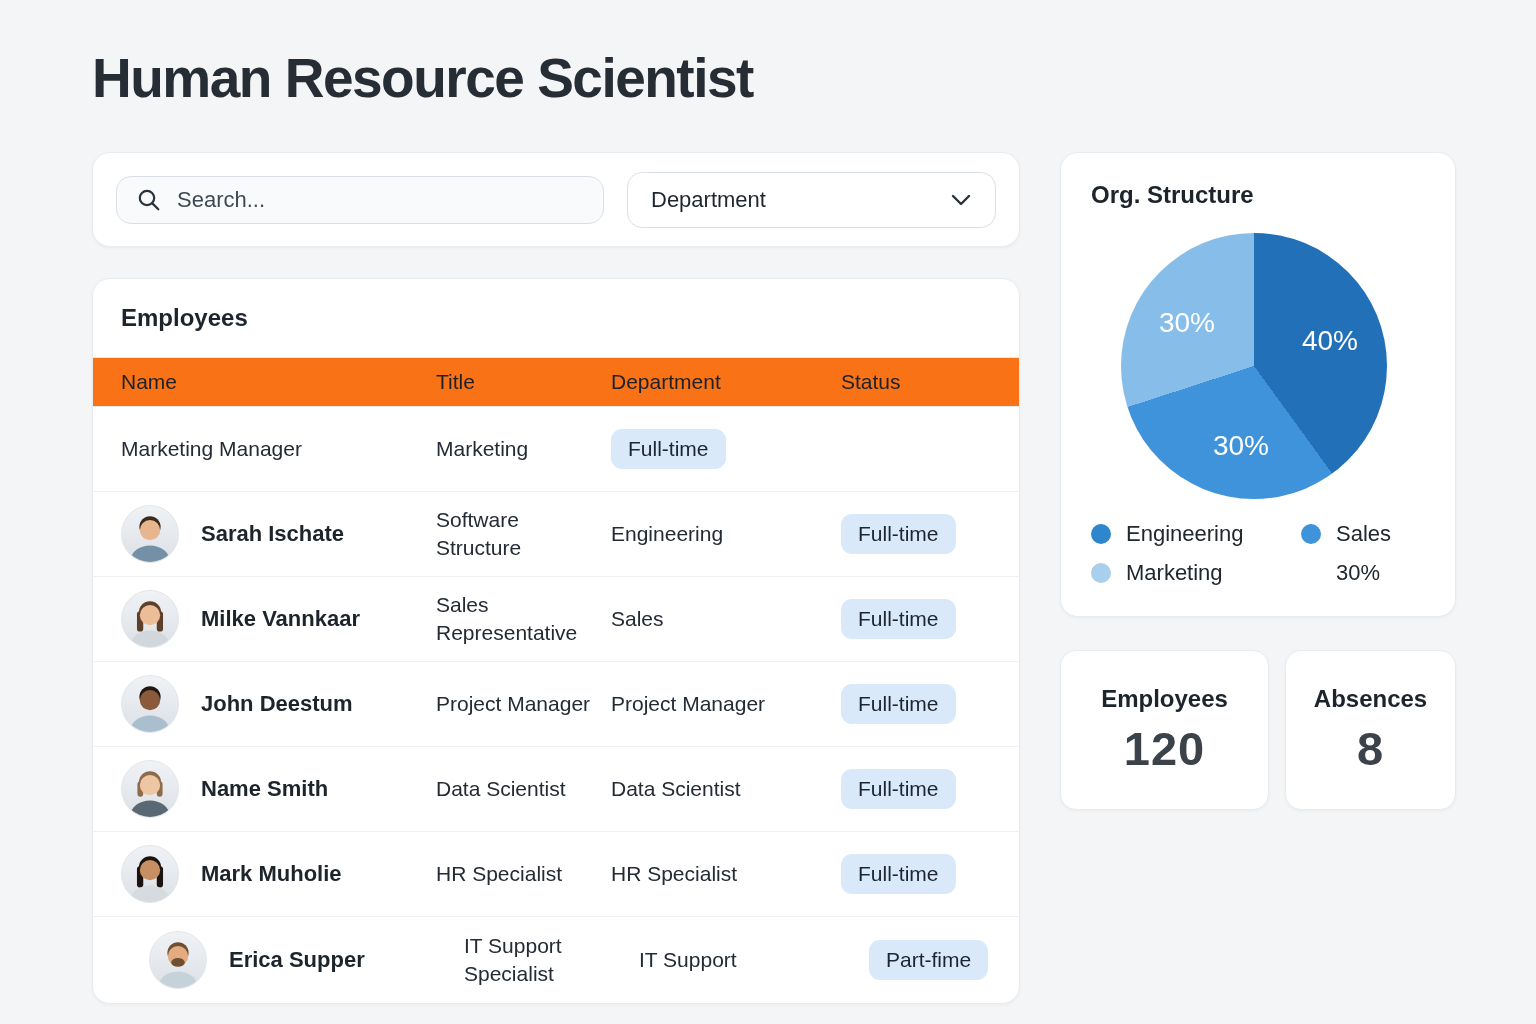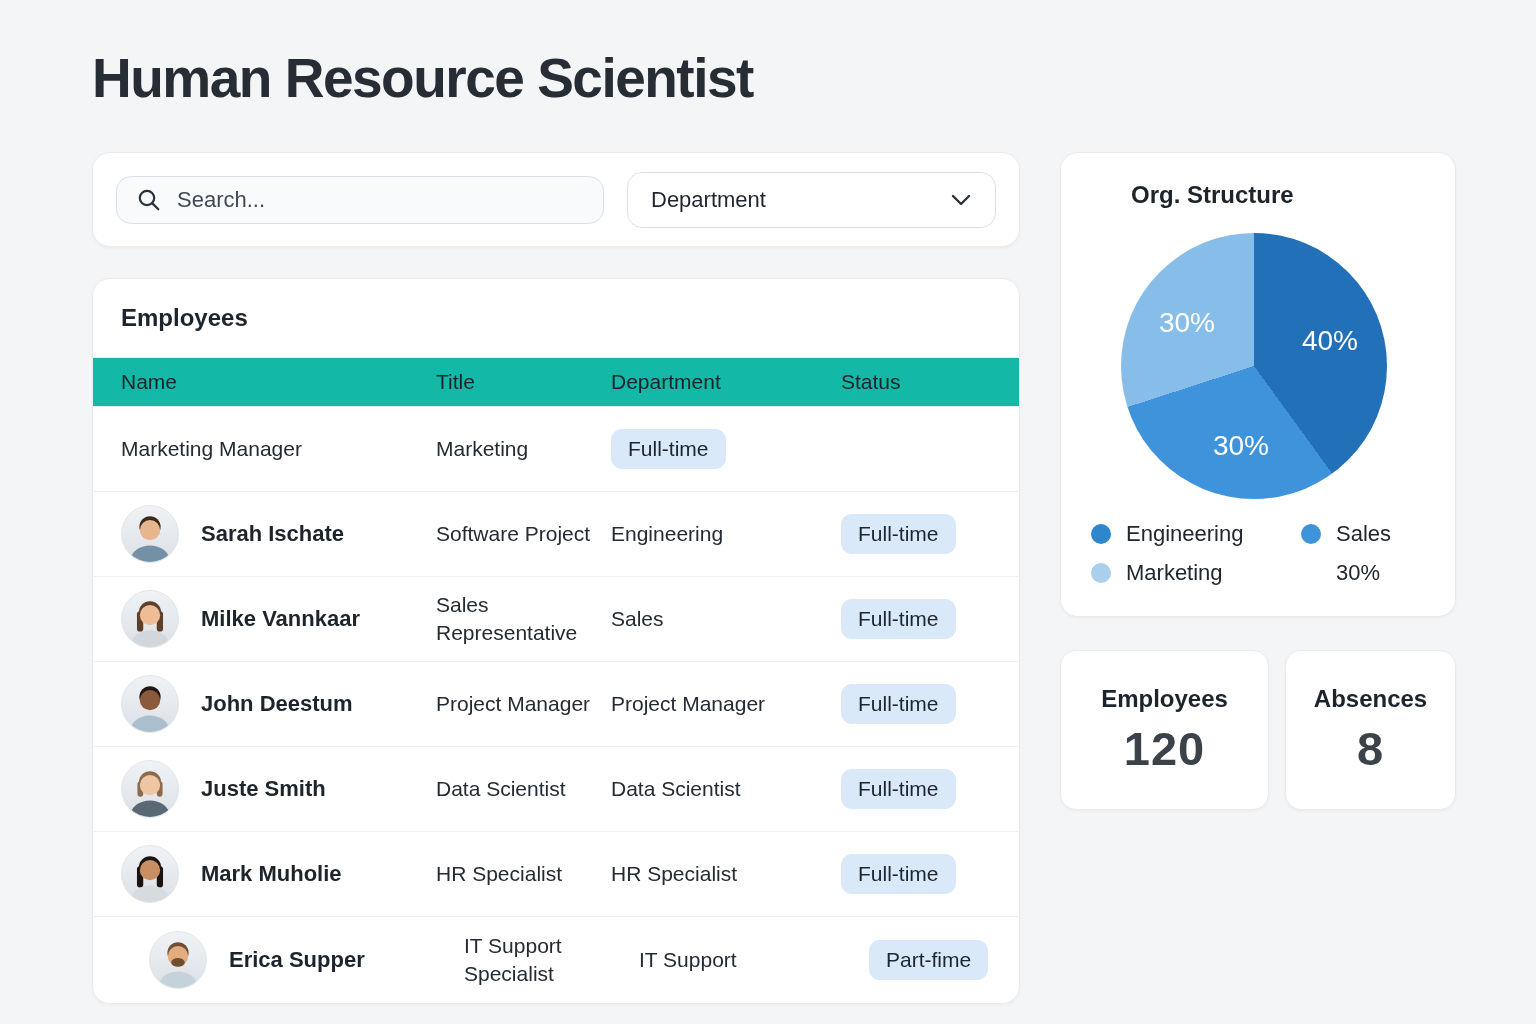--- a/index.html
+++ b/index.html
@@ -44,40 +44,40 @@
   .employees-card { left:92px; top:278px; width:928px; height:726px; overflow:hidden; }
   .panel-heading {
     height:79px; display:flex; align-items:center; padding:0 28px;
     font-size:24px; font-weight:700; color:#1d242c; border-bottom:1px solid #e8ecf0;
   }
   .thead, .trow {
     display:grid; grid-template-columns:315px 175px 230px 1fr;
     padding:0 28px; align-items:center;
   }
   .thead {
-    height:49px; background:#14b8a6; border-bottom:1px solid #e4e9ee;
+    height:49px; background:#f97316; border-bottom:1px solid #e4e9ee;
     font-size:21px; font-weight:500; color:#1b222b;
   }
   .trow { height:85px; border-bottom:1px solid #eef0f3; }
   .trow:last-child { border-bottom:none;margin-left:28px; }
   .name-cell { display:flex; align-items:center; gap:22px; }
   .avatar {
     width:58px; height:58px; border-radius:50%; overflow:hidden; flex-shrink:0;
     background:linear-gradient(180deg,#f0f2f5,#dce1e7); border:1px solid #e2e6ea;
   }
   .avatar svg { display:block; width:100%; height:100%; }
   .emp-name { font-size:22px; font-weight:600; color:#1d242c; }
   .cell-title, .cell-dept { font-size:21px; color:#242b34; line-height:1.32; padding-right:10px; }
   .badge {
     display:inline-block; background:#d9e9f9; color:#1d2630;
     font-size:21px; padding:8px 17px; border-radius:11px;
   }
   
   .org-card { left:1060px; top:152px; width:396px; height:465px; }
-  .org-title { position:absolute; left:30px; top:28px; font-size:24px; font-weight:700;margin-left:40px; }
+  .org-title { position:absolute; left:30px; top:28px; font-size:24px; font-weight:700; }
   .pie {
     position:absolute; left:60px; top:80px; width:266px; height:266px; border-radius:50%;
   }
   .pie-label {
     position:absolute; transform:translate(-50%,-50%);
     color:#ffffff; font-size:28px; font-weight:500;
   }
   .lbl-a { left:209px; top:108px; }
   .lbl-b { left:120px; top:213px; }
   .lbl-c { left:66px; top:90px; }
@@ -140,21 +140,21 @@
     <div class="name-cell">
       <div class="avatar">
         <svg viewBox="0 0 58 58">
             <circle cx="29" cy="21.5" r="11" fill="#3b2b1f"></circle>
             <circle cx="29" cy="25" r="10.5" fill="#e7b68e"></circle>
             <ellipse cx="29" cy="56" rx="20" ry="15" fill="#7390a6"></ellipse>
           </svg>
       </div>
       <span class="emp-name">Sarah Ischate</span>
     </div>
-    <div class="cell-title">Software Project</div>
+    <div class="cell-title">Software Structure</div>
     <div class="cell-dept">Engineering</div>
     <div><span class="badge" style="background: rgb(217, 233, 249);">Full-time</span></div>
   </div>
 
   <div class="trow">
     <div class="name-cell">
       <div class="avatar">
         <svg viewBox="0 0 58 58">
             <circle cx="29" cy="22" r="11.5" fill="#5d3f2a"></circle>
             <rect x="15.5" y="21" width="6.5" height="21" rx="3" fill="#5d3f2a"></rect>
@@ -190,21 +190,21 @@
     <div class="name-cell">
       <div class="avatar">
         <svg viewBox="0 0 58 58">
             <circle cx="29" cy="22" r="11.5" fill="#8d6b4a"></circle>
             <rect x="16" y="21" width="6" height="16" rx="3" fill="#8d6b4a"></rect>
             <rect x="36" y="21" width="6" height="16" rx="3" fill="#8d6b4a"></rect>
             <circle cx="29" cy="25" r="10.5" fill="#efc6a4"></circle>
             <ellipse cx="29" cy="56" rx="20" ry="15" fill="#5a6873"></ellipse>
           </svg>
       </div>
-      <span class="emp-name">Juste Smith</span>
+      <span class="emp-name">Name Smith</span>
     </div>
     <div class="cell-title">Data Scientist</div>
     <div class="cell-dept">Data Scientist</div>
     <div><span class="badge" style="background: rgb(217, 233, 249);">Full-time</span></div>
   </div>
 
   <div class="trow">
     <div class="name-cell">
       <div class="avatar">
         <svg viewBox="0 0 58 58">

